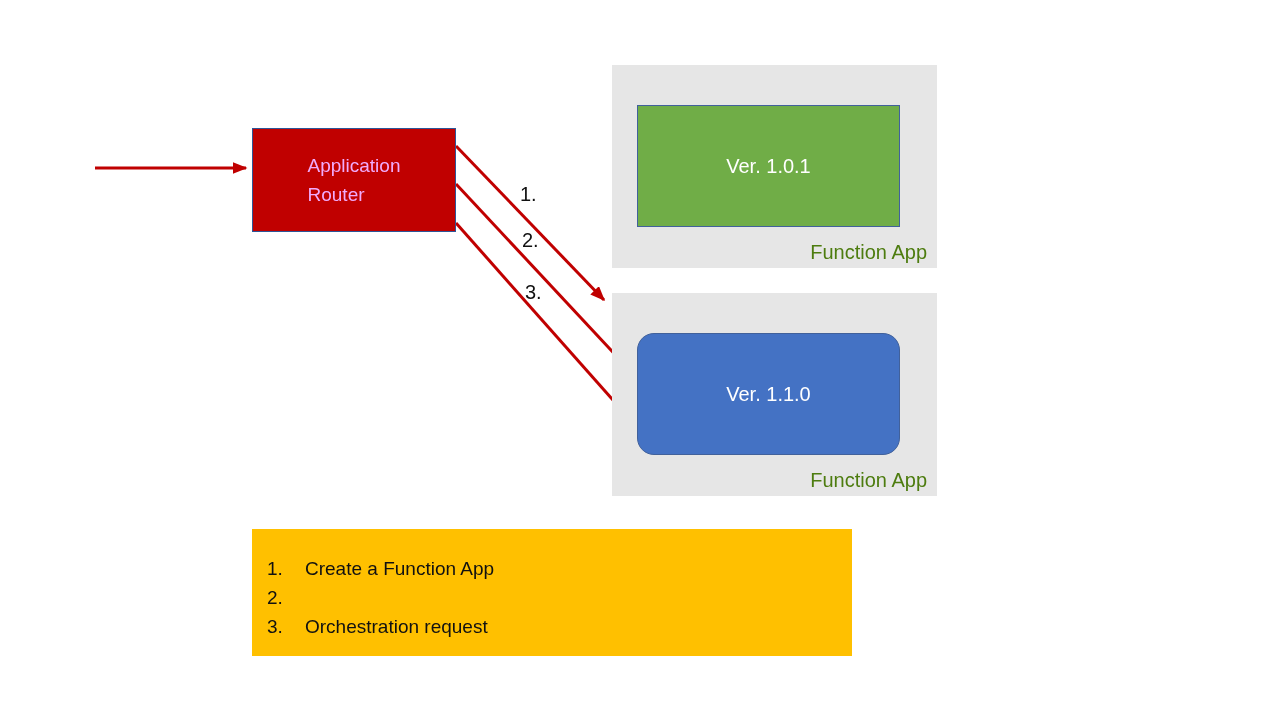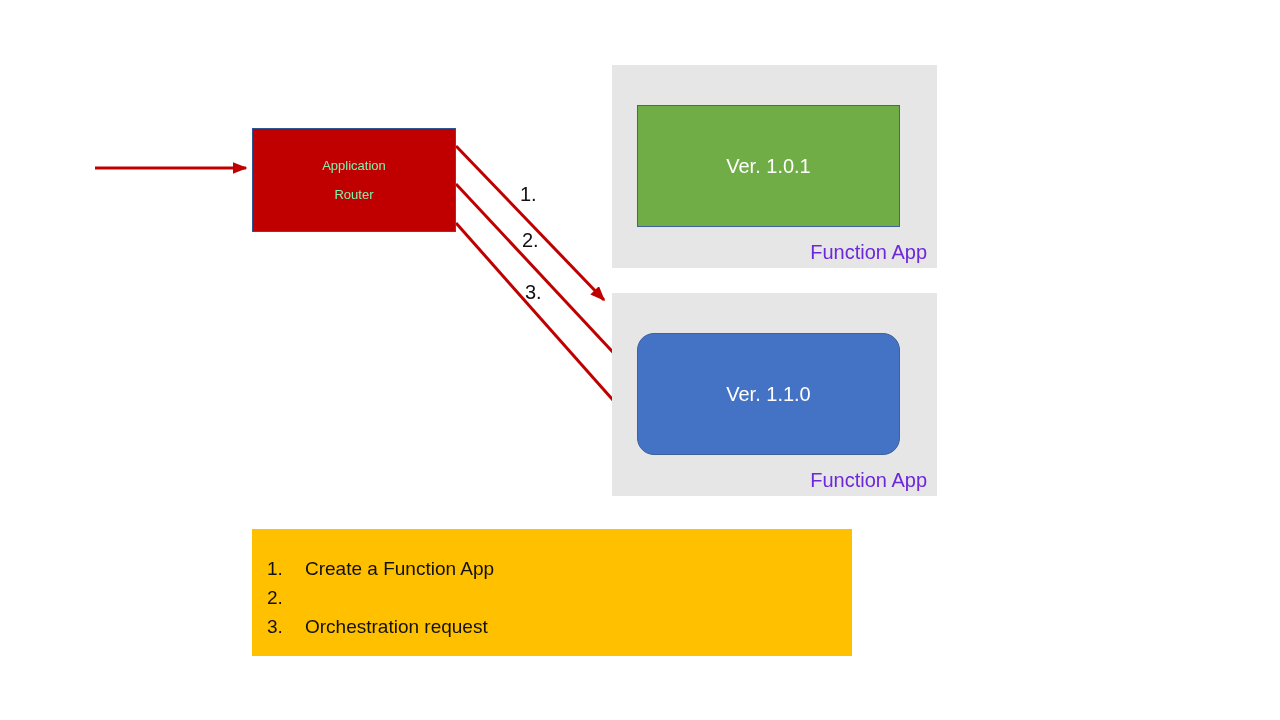--- a/index.html
+++ b/index.html
@@ -10,34 +10,34 @@
   
   #arrow-layer { position: absolute; left: 0; top: 0; width: 1280px; height: 720px; pointer-events: none; }
 
   
   .router-box {
     position: absolute; left: 252px; top: 128px; width: 204px; height: 104px;
     background: #C00000; border: 1px solid #2E5597;
     display: flex; align-items: center; justify-content: center;
   }
   .router-box .label {
-    color: #86efac; font-size: 13px; line-height: 29px; text-align: center;
+    color: #f0abfc; font-size: 19px; line-height: 29px; 
     white-space: pre-line;
   }
 
   
   .fa-container {
     position: absolute; left: 612px; width: 325px; height: 203px;
     background: #E6E6E6;
   }
   .fa-container.first { top: 65px; }
   .fa-container.second { top: 293px; }
   .fa-caption {
     position: absolute; right: 10px; bottom: 4px;
-    color: #6d28d9; font-size: 20px;
+    color: #4d7c0f; font-size: 20px;
   }
   .ver-box {
     position: absolute; left: 25px; top: 40px; width: 263px; height: 122px;
     display: flex; align-items: center; justify-content: center;
     border: 1px solid #41619B;
   }
   .ver-box.green { background: #70AD47; }
   .ver-box.blue  { background: #4472C4; border-radius: 17px; }
   .ver-box .label { color: #ffffff; font-size: 20px; }
 

